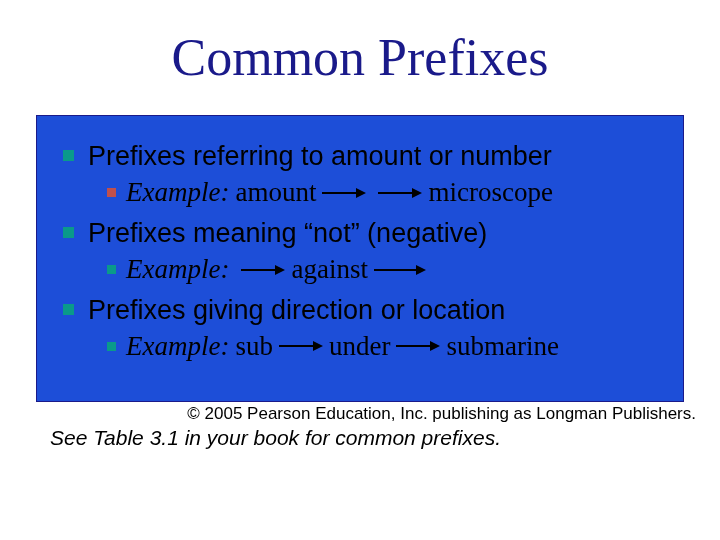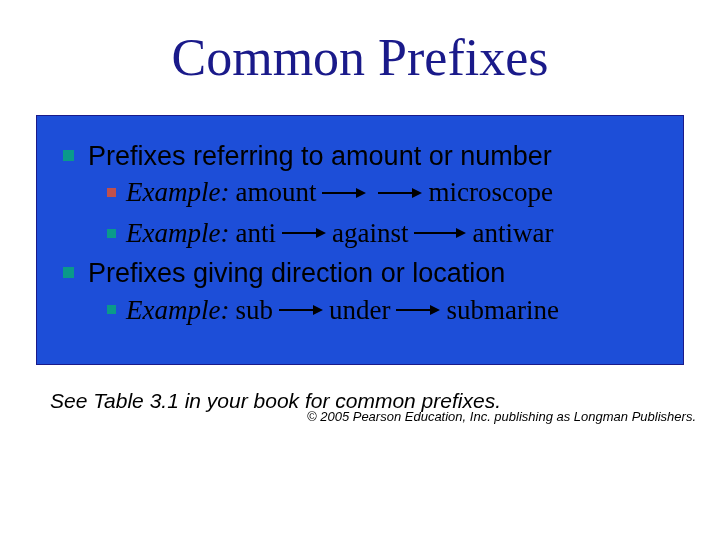--- a/index.html
+++ b/index.html
@@ -81,23 +81,22 @@
   .footnote {
     font-style: italic;
     font-size: 21px;
     margin-top: 24px;
     margin-left: 14px;
   }
   .copyright {
     position: absolute;
     bottom: 16px;
     right: 24px;
-    font-size: 13px;
+    font-size: 17px;
     color: #000;
-    font-style: italic;
   }
 </style>
 </head>
 <body>
 
 <div class="slide">
 
   <h1 class="title">Common Prefixes</h1>
 
   <div class="content-box">
@@ -118,38 +117,40 @@
         </span>
       <span class="arrow">
           <svg width="44" height="14" viewBox="0 0 44 14">
             <line x1="0" y1="7" x2="34" y2="7" stroke="#000" stroke-width="2.2"></line>
             <polygon points="34,2 44,7 34,12" fill="#000"></polygon>
           </svg>
         </span>
       <span>microscope</span>
     </div>
 
+    <div class="lvl1">
+      <span class="bullet-teal"></span>
+      <span>Prefixes meaning “not” (negative)</span>
+    </div>
     <div class="lvl2">
       <span class="bullet-teal-sm"></span>
       <span class="ex-label">Example:</span>
-      <span>anti</span>
       <span class="arrow">
           <svg width="44" height="14" viewBox="0 0 44 14">
             <line x1="0" y1="7" x2="34" y2="7" stroke="#000" stroke-width="2.2"></line>
             <polygon points="34,2 44,7 34,12" fill="#000"></polygon>
           </svg>
         </span>
       <span>against</span>
       <span class="arrow">
           <svg width="52" height="14" viewBox="0 0 52 14">
             <line x1="0" y1="7" x2="42" y2="7" stroke="#000" stroke-width="2.2"></line>
             <polygon points="42,2 52,7 42,12" fill="#000"></polygon>
           </svg>
         </span>
-      <span>antiwar</span>
     </div>
 
     <div class="lvl1">
       <span class="bullet-teal"></span>
       <span>Prefixes giving direction or location</span>
     </div>
     <div class="lvl2">
       <span class="bullet-teal-sm"></span>
       <span class="ex-label">Example:</span>
       <span>sub</span>

